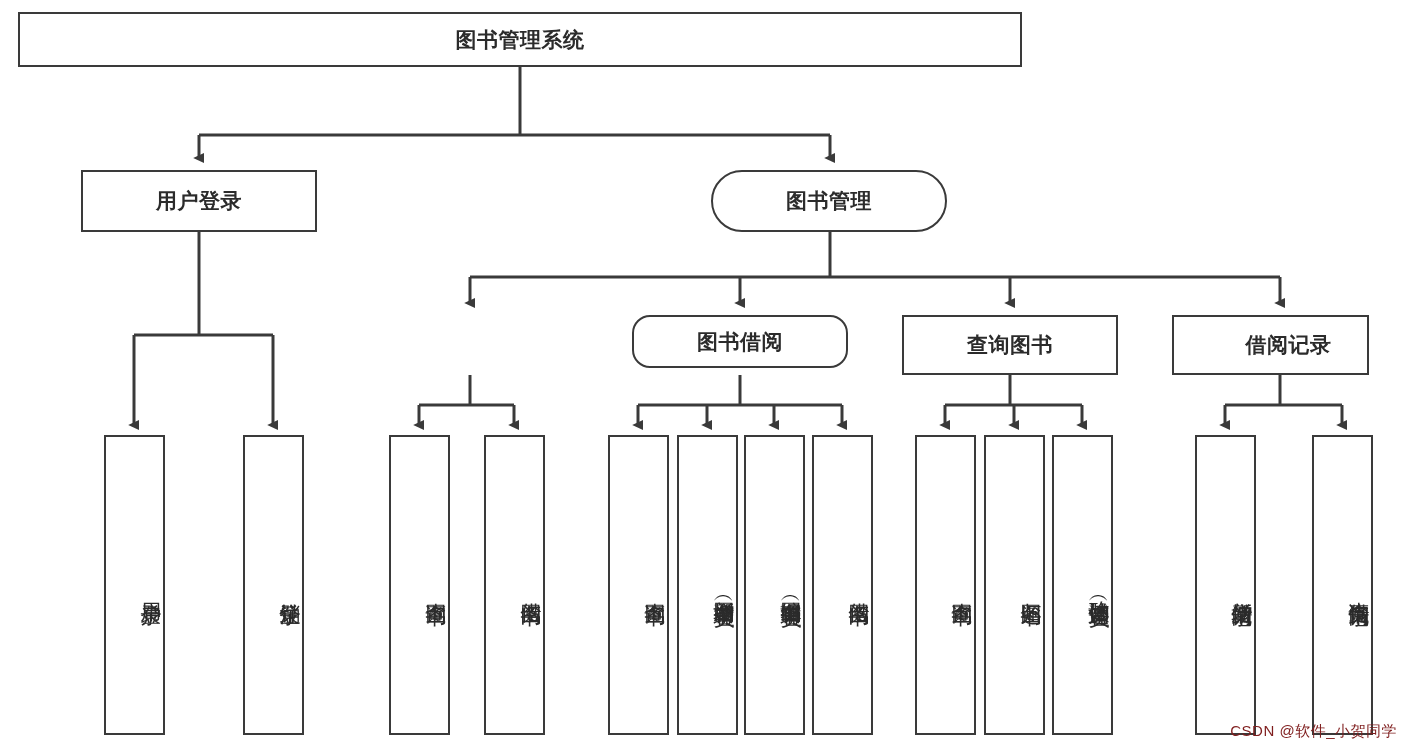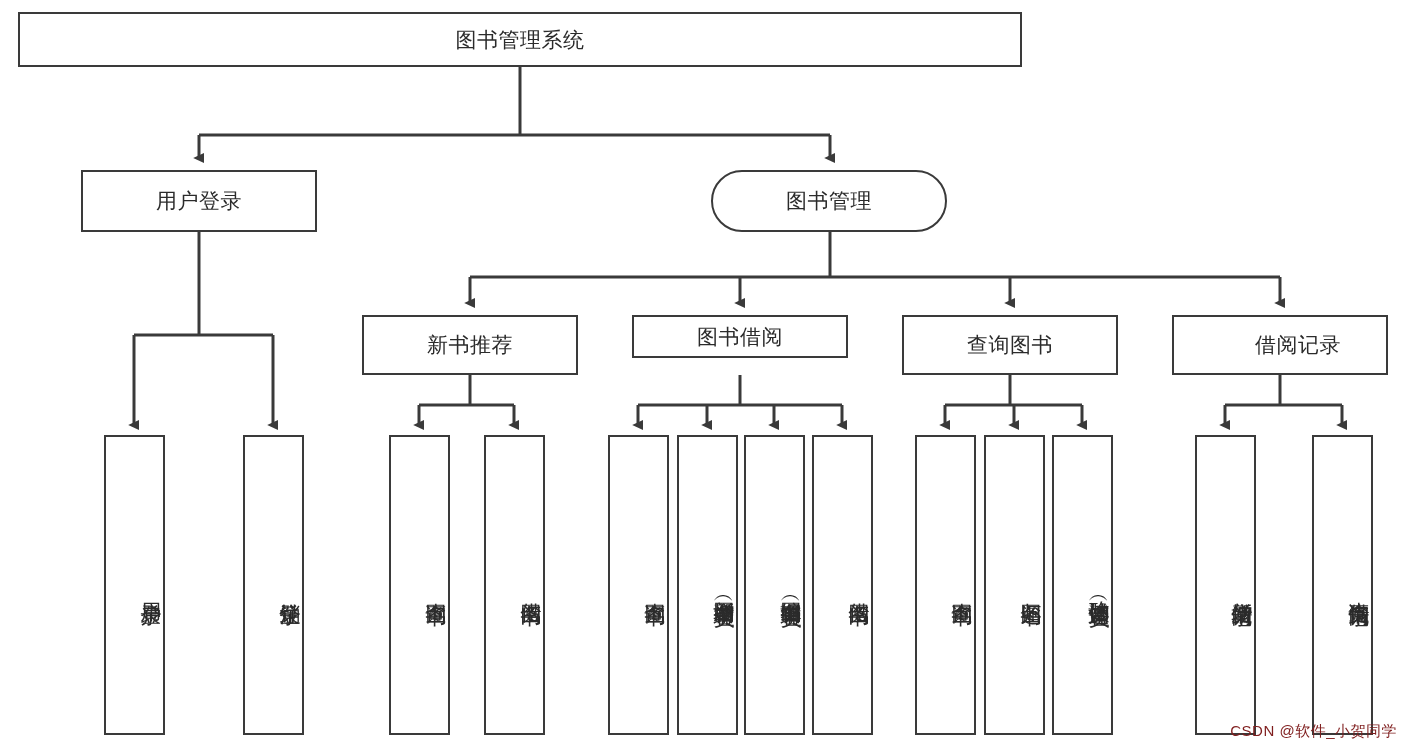--- a/index.html
+++ b/index.html
@@ -31,20 +31,21 @@
     color: #2b2b2b;
     display: flex;
     align-items: center;
     justify-content: center;
     text-align: center;
     line-height: 1.12;
   }
   .node.horiz {
     font-size: 21px;
     letter-spacing: 0.5px;
+    font-weight: bold;
   }
   .node.vert {
     writing-mode: vertical-rl;
     text-orientation: upright;
     font-size: 21px;
     letter-spacing: 1px;
     align-items: flex-start;
     justify-content: center;
     padding-top: 6px;
   }
@@ -118,24 +119,23 @@
       <path d="M1342,405 L1342,425" marker-end="url(#arrow)"></path>
 
     </g>
   </svg>
 
   <div class="node horiz" style="left:18px; top:12px; width:1004px; height:55px;">图书管理系统</div>
 
   <div class="node horiz" style="left:81px; top:170px; width:236px; height:62px;">用户登录</div>
   <div class="node horiz" style="left:711px; top:170px; width:236px; height:62px;border-radius:31px;">图书管理</div>
 
-  <div class="node horiz" style="left:362px; top:315px; width:216px; height:60px;">新书推荐</div>
-  <div class="node horiz" style="left:632px; top:315px; width:216px; height:43px;">图书借阅</div>
+  <div class="node horiz" style="left:632px; top:315px; width:216px; height:53px;border-radius:18px;">图书借阅</div>
   <div class="node horiz" style="left:902px; top:315px; width:216px; height:60px;">查询图书</div>
-  <div class="node horiz" style="left:1172px; top:315px; width:216px; height:60px;padding-left:36px;">借阅记录</div>
+  <div class="node horiz" style="left:1172px; top:315px; width:197px; height:60px;padding-left:36px;">借阅记录</div>
 
   <div class="node vert" style="left:104px; top:435px; width:61px; height:300px;">
     <span class="vtext">用户登录</span>
   </div>
   <div class="node vert" style="left:243px; top:435px; width:61px; height:300px;">
     <span class="vtext">注销登录</span>
   </div>
 
   <div class="node vert" style="left:389px; top:435px; width:61px; height:300px;">
     <span class="vtext">查询图书</span>

